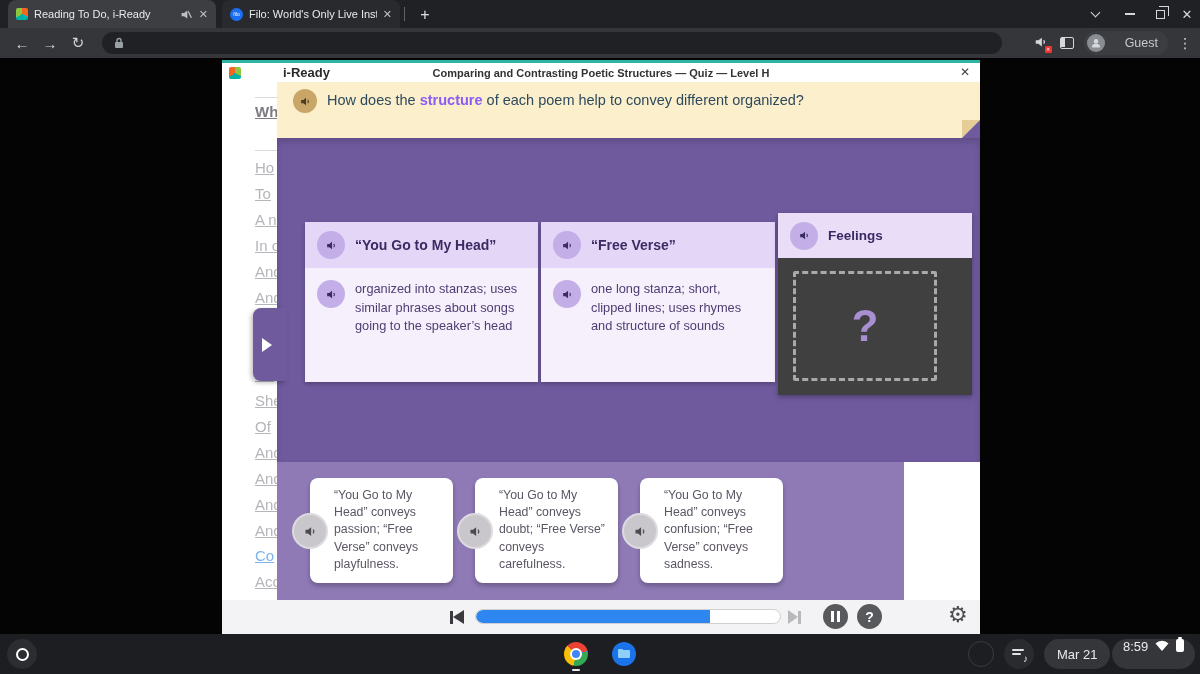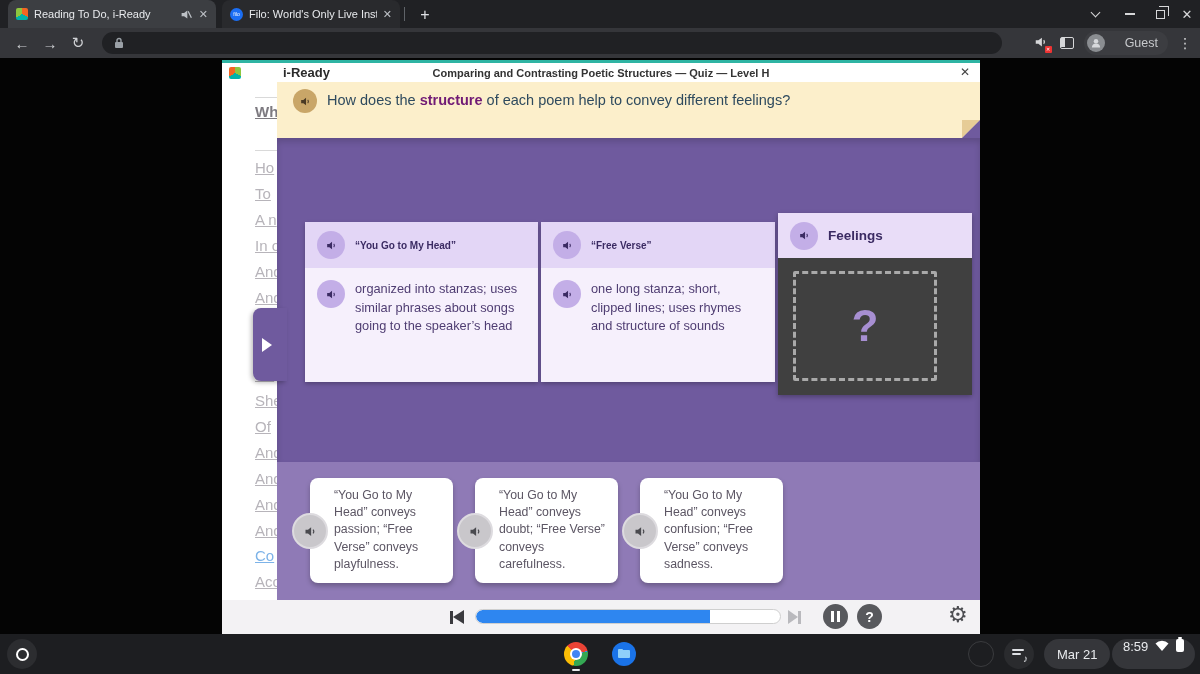--- a/index.html
+++ b/index.html
@@ -59,43 +59,43 @@
   .bg-frag { position:absolute; left:33px; font-size:15px; color:#b7b4ba; white-space:nowrap;text-decoration:underline; }
   .bg-head { color:#7d7a80; font-weight:bold; }
   .bg-link { color:#7db3e8; }
 
   
   .banner { position:absolute; left:55px; top:22px; width:703px; height:56px; background:#fcefcb; }
   .banner::before { content:""; position:absolute; right:0; bottom:0; width:0; height:0; border-top:18px solid #e6cc96; border-right:18px solid transparent; }
   .banner::after  { content:""; position:absolute; right:0; bottom:0; width:0; height:0; border-bottom:18px solid #6f5a9e; border-left:18px solid transparent; }
   .banner-spk { position:absolute; left:16px; top:7px; width:24px; height:24px; border-radius:50%; background:#c9a668; display:flex; align-items:center; justify-content:center; }
   .banner-text { position:absolute; left:50px; top:7px; width:620px; font-size:14.5px; line-height:1.6; color:#2e4a5e; }
-  .hl { color:#701a75; font-weight:bold; }
+  .hl { color:#8b5cf6; font-weight:bold; }
 
   
   .stage { position:absolute; left:55px; top:78px; width:703px; height:324px; background:#6f5a9e; box-shadow:inset 0 4px 6px rgba(0,0,0,.15); }
   .flyout { position:absolute; left:-24px; top:170px; width:34px; height:73px; background:#6f5a9e; border-radius:8px 0 0 8px; box-shadow:-2px 2px 4px rgba(0,0,0,.25); display:flex; align-items:center; }
   .flyout-arrow { margin-left:9px; width:0; height:0; border-left:10px solid #fff; border-top:7px solid transparent; border-bottom:7px solid transparent; }
 
   .pcard { position:absolute; top:84px; height:160px; background:#f6f0fc; box-shadow:0 2px 4px rgba(0,0,0,.25); }
   .pcard-1 { left:28px; width:233px; } .pcard-2 { left:264px; width:234px; }
   .pcard-head { height:46px; background:#e3d6f6; display:flex; align-items:center; gap:10px; padding:0 12px; }
-  .pcard-title { font-size:10px; font-weight:bold; color:#3b2b63; }
+  .pcard-title { font-size:14px; font-weight:bold; color:#3b2b63; }
   .spk-circle { width:28px; height:28px; border-radius:50%; background:#c3aee7; display:flex; align-items:center; justify-content:center; flex:0 0 28px; }
   .pcard-body { display:flex; gap:10px; padding:12px 12px 0 12px; align-items:flex-start; }
   .pcard-text { font-size:12.8px; line-height:1.45; color:#4f3d72; }
 
   .fcard { position:absolute; left:501px; top:75px; width:194px; height:182px; background:#404040; box-shadow:0 2px 5px rgba(0,0,0,.3); }
   .fcard-head { height:45px; background:#e9ddf8; display:flex; align-items:center; gap:10px; padding:0 12px; }
   .fcard-title { font-size:13.5px; font-weight:bold; color:#3b2b63; }
   .drop-zone { position:absolute; left:15px; top:58px; width:144px; height:110px; border:3px dashed rgba(255,255,255,.55); border-radius:2px; display:flex; align-items:center; justify-content:center; }
   .drop-q { font-size:44px; font-weight:bold; color:#a78fd2; }
 
   
-  .opt-area { position:absolute; left:55px; top:402px; width:703px; height:138px; background:#8f7ab6; }
+  .opt-area { position:absolute; left:55px; top:402px; width:627px; height:138px; background:#8f7ab6; }
   .opt { position:absolute; top:16px; width:143px; height:105px; background:#fff; border-radius:8px; box-shadow:0 3px 5px rgba(0,0,0,.25); }
   .opt-spk { position:absolute; left:-18px; top:35px; width:36px; height:36px; border-radius:50%; background:#c9c7cb; border:2px solid #dddbdf; display:flex; align-items:center; justify-content:center; }
   .opt-text { position:absolute; left:24px; top:9px; width:113px; font-size:12.3px; line-height:1.4; color:#5c5664; }
 
   
   .controls { position:absolute; left:0; top:540px; width:758px; height:34px; background:#f3f2f4; }
   .skipback { position:absolute; left:228px; top:10px; display:flex; align-items:center; }
   .sb-bar { width:3px; height:13px; background:#3a3a3e; }
   .sb-tri { width:0; height:0; border-right:11px solid #3a3a3e; border-top:7px solid transparent; border-bottom:7px solid transparent; }
   .progress { position:absolute; left:253px; top:9px; width:306px; height:15px; background:#fff; border:1px solid #cfcfcf; border-radius:8px; overflow:hidden; }
@@ -230,21 +230,21 @@
         <span class="bg-frag" style="top:490px">Acc</span>
       </div>
 
       <div class="banner">
         <span class="banner-spk">
           <svg width="13" height="13" viewBox="0 0 24 24">
               <path d="M4 9v6h4l5 4V5L8 9H4z" fill="#4a3a24"></path>
               <path d="M16 9a4.2 4.2 0 010 6" stroke="#4a3a24" stroke-width="2" fill="none"></path>
             </svg>
         </span>
-        <div class="banner-text"><span>How does the </span><span class="hl">structure</span><span> of each poem help to convey different feelings?</span></div>
+        <div class="banner-text"><span>How does the </span><span class="hl">structure</span><span> of each poem help to convey different organized?</span></div>
       </div>
 
       <div class="stage">
         <div class="flyout">
           <span class="flyout-arrow"></span>
         </div>
 
         <div class="pcard pcard-1">
           <div class="pcard-head">
             <span class="spk-circle">

